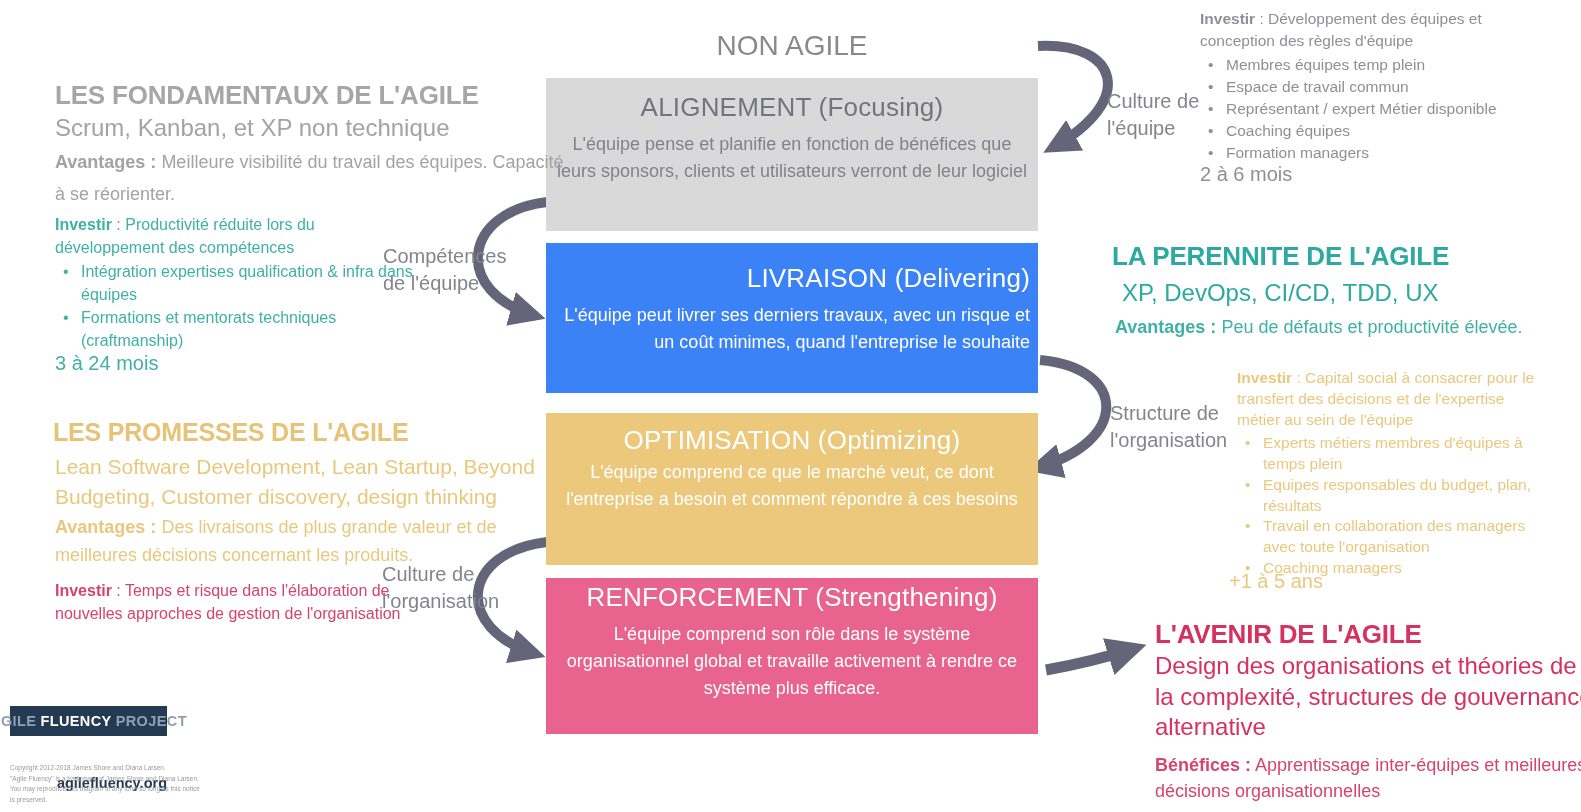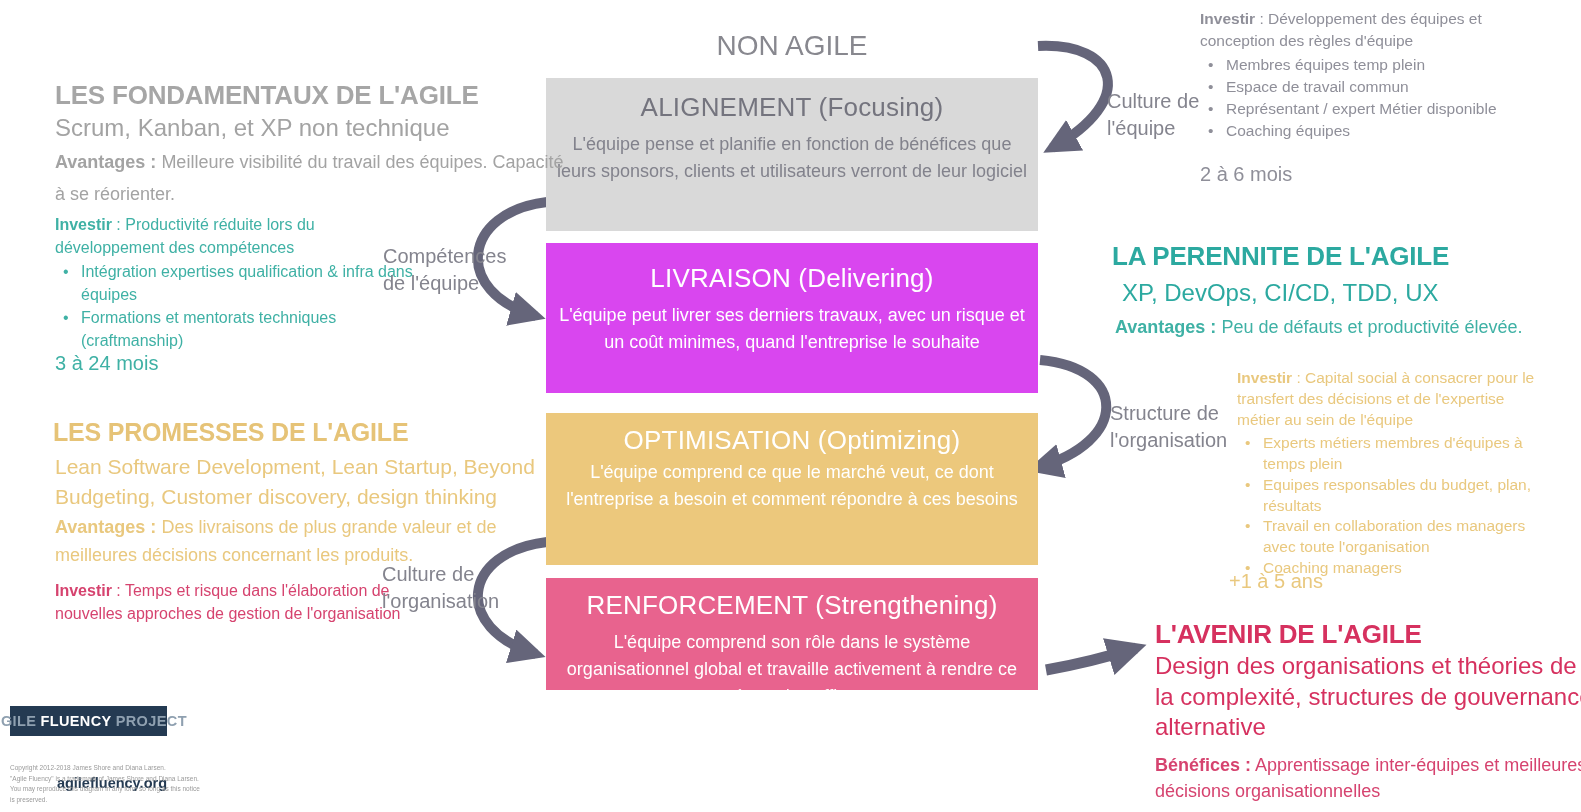--- a/index.html
+++ b/index.html
@@ -13,21 +13,21 @@
   .fbox{
     position:absolute;left:546px;width:492px;
     text-align:center;z-index:2;box-sizing:border-box;
     padding:14px 8px 0 8px;
   }
   .fbox-title{font-size:26px;font-weight:400;letter-spacing:0.2px;}
   .fbox-body{font-size:18px;line-height:1.5;margin-top:8px;}
   .box-gray{background:#d9d9d9;}
   .box-gray .fbox-title{color:#74747e;}
   .box-gray .fbox-body{color:#82828c;}
-  .box-teal{background:#d946ef;color:#ffffff;}
+  .box-teal{background:#3b82f6;color:#ffffff;text-align:right;}
   .box-gold{background:#ecc87c;color:#ffffff;}
   .box-pink{background:#e8638e;color:#ffffff;}
   .non-agile{
     position:absolute;left:546px;top:30px;width:492px;text-align:center;
     font-size:28px;color:#88888f;z-index:2;
   }
   
   .h1{font-weight:700;letter-spacing:-0.2px;}
   .gray-h{color:#a6a6a6;text-align:right;}
   .gray-t{color:#a3a3a3;}
@@ -89,21 +89,21 @@
 <div class="fbox box-teal" style="top:243px;height:150px;padding-top:20px;">
   <div class="fbox-title">LIVRAISON (Delivering)</div>
   <div class="fbox-body">L'équipe peut livrer ses derniers travaux, avec un risque et un coût minimes, quand l'entreprise le souhaite</div>
 </div>
 
 <div class="fbox box-gold" style="top:413px;height:152px;padding-top:12px;">
   <div class="fbox-title">OPTIMISATION (Optimizing)</div>
   <div class="fbox-body" style="margin-top:3px;">L'équipe comprend ce que le marché veut, ce dont l'entreprise a besoin et comment répondre à ces besoins</div>
 </div>
 
-<div class="fbox box-pink" style="top:578px;height:112px;padding-top:12px;">
+<div class="fbox box-pink" style="top:578px;height:156px;padding-top:4px;">
   <div class="fbox-title">RENFORCEMENT (Strengthening)</div>
   <div class="fbox-body">L'équipe comprend son rôle dans le système organisationnel global et travaille activement à rendre ce système plus efficace.</div>
 </div>
 
 <div class="arrow-label" style="left:383px;top:243px;width:120px;">Compétences de l'équipe</div>
 <div class="arrow-label" style="left:1107px;top:88px;width:112px;">Culture de l'équipe</div>
 <div class="arrow-label" style="left:1110px;top:400px;width:150px;">Structure de l'organisation</div>
 <div class="arrow-label" style="left:382px;top:561px;width:150px;">Culture de l'organisation</div>
 
 <div class="blk h1 gray-h" style="left:55px;top:80px;font-size:26px;">LES FONDAMENTAUX DE L'AGILE</div>
@@ -131,20 +131,21 @@
   <span class="lbl-b">Investir</span><span> : Temps et risque dans l'élaboration de nouvelles approches de gestion de l'organisation</span>
 </div>
 
 <div class="blk dgray-t" style="left:1200px;top:8px;width:345px;font-size:15.5px;line-height:1.42;">
   <div><span class="lbl-b">Investir</span><span> : Développement des équipes et conception des règles d'équipe</span></div>
   <ul class="blist">
     <li>Membres équipes temp plein</li>
     <li>Espace de travail commun</li>
     <li>Représentant / expert Métier disponible</li>
     <li>Coaching équipes</li>
+    <li>Formation managers</li>
   </ul>
 </div>
 <div class="blk dgray-t" style="left:1200px;top:163px;font-size:20px;">2 à 6 mois</div>
 
 <div class="blk h1" style="left:1112px;top:241px;font-size:26px;color:#2ca9a0;">LA PERENNITE DE L'AGILE</div>
 <div class="blk" style="left:1122px;top:279px;font-size:24px;color:#2ca9a0;">XP, DevOps, CI/CD, TDD, UX</div>
 <div class="blk teal-t" style="left:1115px;top:317px;width:470px;font-size:18px;">
   <span class="lbl-b">Avantages :</span><span> Peu de défauts et productivité élevée.</span>
 </div>
 

